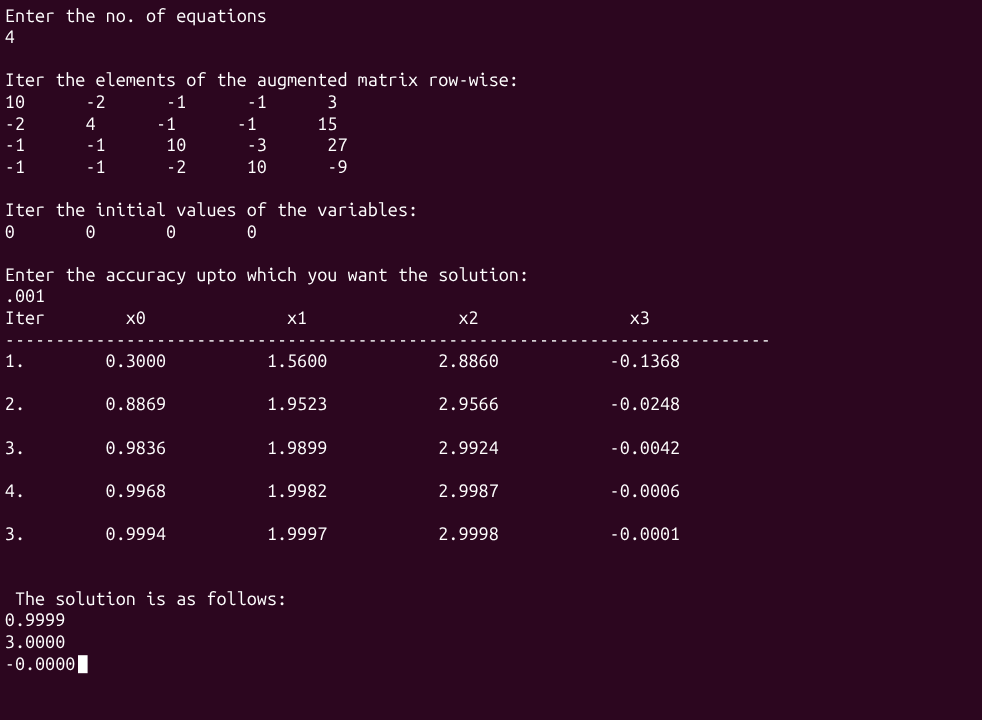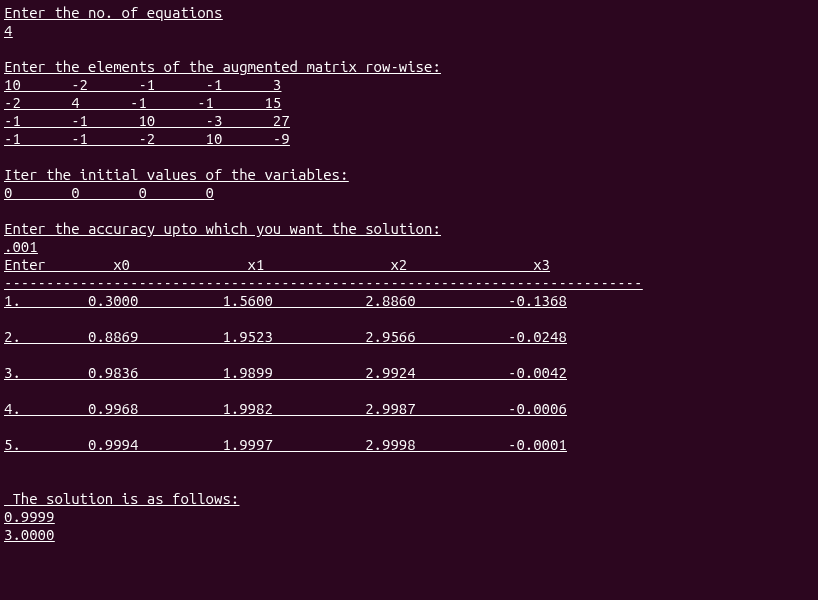--- a/index.html
+++ b/index.html
@@ -1,19 +1,18 @@
 <!DOCTYPE html>
 <html><head>
   <meta charset="utf-8">
   <style>
     * {
       margin: 0;
       padding: 0;
       box-sizing: border-box;
-      text-decoration: underline;
     }
     body {
       background-color: #2c061f;
       color: #ffffff;
       font-family: 'Ubuntu Mono', 'Courier New', monospace;
       font-size: 15px;
       line-height: 1.2;
       padding: 4px;
       width: 818px;
       height: 600px;
@@ -34,40 +33,41 @@
       margin-left: 2px;
     }
   </style>
 </head>
 <body>
 
 <div>
   <div class="terminal-line">Enter the no. of equations</div>
   <div class="terminal-line">4</div>
   <div class="empty-line"></div>
-  <div class="terminal-line">Enter the elements of the augmented matrix row-wise:</div>
+  <div class="terminal-line">Iter the elements of the augmented matrix row-wise:</div>
   <div class="terminal-line">10      -2      -1      -1      3</div>
   <div class="terminal-line">-2      4      -1      -1      15</div>
   <div class="terminal-line">-1      -1      10      -3      27</div>
   <div class="terminal-line">-1      -1      -2      10      -9</div>
   <div class="empty-line"></div>
   <div class="terminal-line">Iter the initial values of the variables:</div>
   <div class="terminal-line">0       0       0       0</div>
   <div class="empty-line"></div>
   <div class="terminal-line">Enter the accuracy upto which you want the solution:</div>
   <div class="terminal-line">.001</div>
-  <div class="terminal-line">Enter        x0              x1               x2               x3</div>
+  <div class="terminal-line">Iter        x0              x1               x2               x3</div>
   <div class="terminal-line">----------------------------------------------------------------------------</div>
   <div class="terminal-line">1.        0.3000          1.5600           2.8860           -0.1368</div>
   <div class="empty-line"></div>
   <div class="terminal-line">2.        0.8869          1.9523           2.9566           -0.0248</div>
   <div class="empty-line"></div>
   <div class="terminal-line">3.        0.9836          1.9899           2.9924           -0.0042</div>
   <div class="empty-line"></div>
   <div class="terminal-line">4.        0.9968          1.9982           2.9987           -0.0006</div>
   <div class="empty-line"></div>
-  <div class="terminal-line">5.        0.9994          1.9997           2.9998           -0.0001</div>
+  <div class="terminal-line">3.        0.9994          1.9997           2.9998           -0.0001</div>
   <div class="empty-line"></div>
   <div class="empty-line"></div>
   <div class="terminal-line"> The solution is as follows:</div>
   <div class="terminal-line">0.9999</div>
   <div class="terminal-line">3.0000</div>
+  <div class="terminal-line"><span>-0.0000</span><span class="cursor"></span></div>
 </div>
 
 </body></html>

